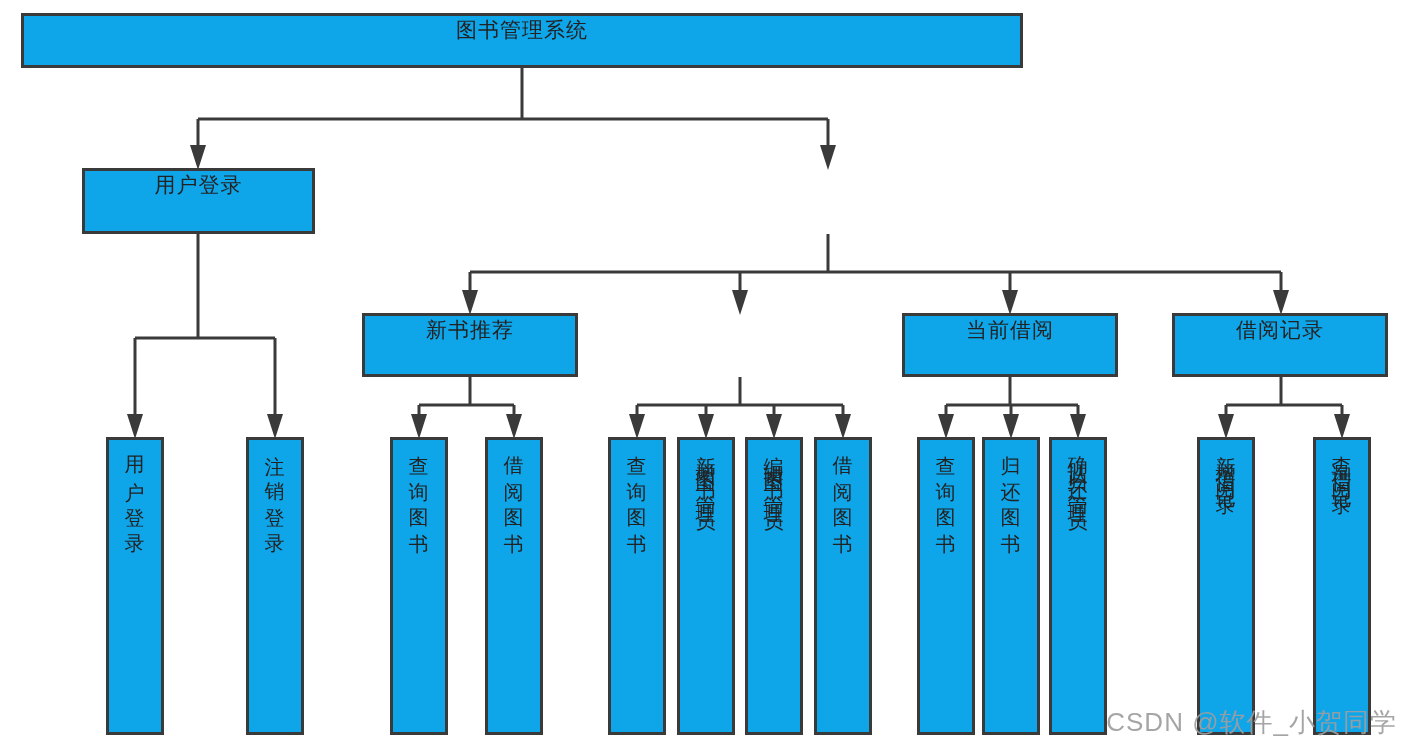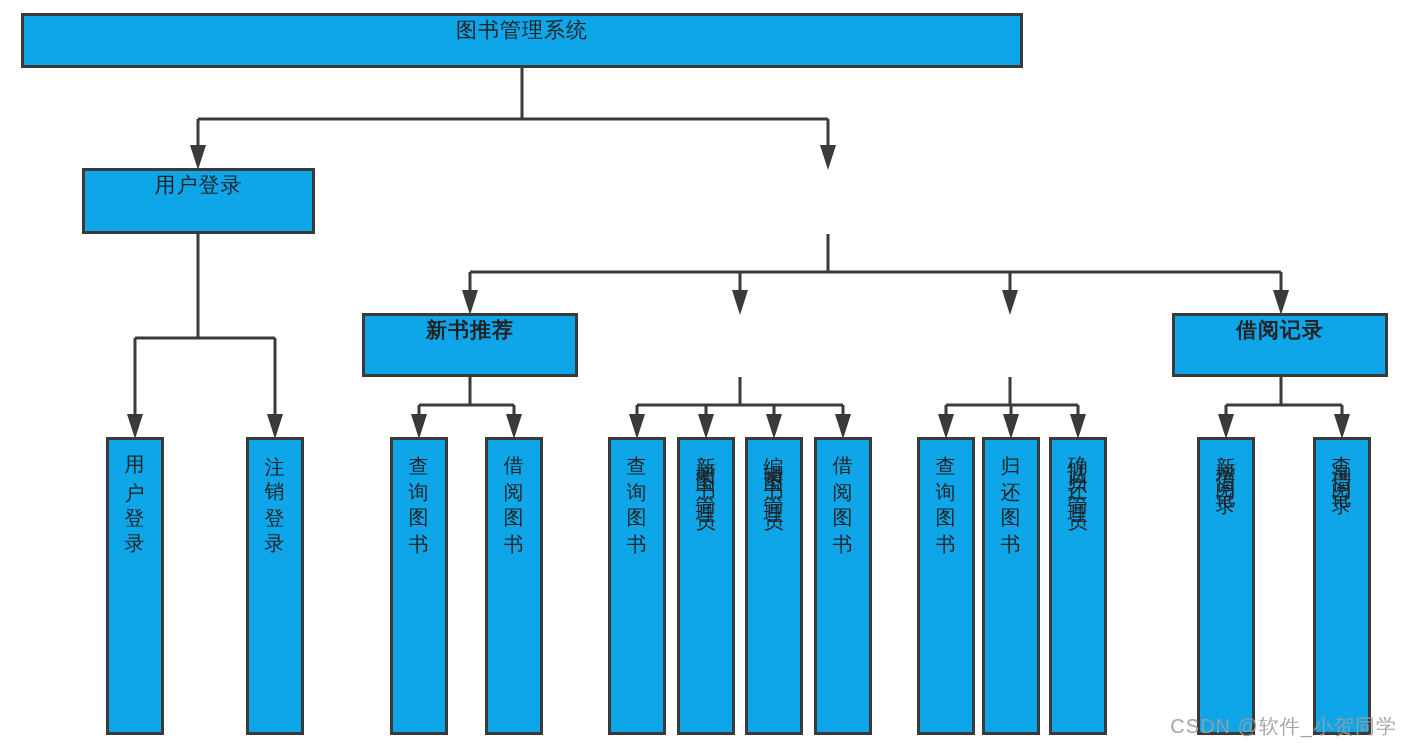--- a/index.html
+++ b/index.html
@@ -25,40 +25,40 @@
     background:#0ea5e9;
     border:3px solid var(--line);
     display:flex;align-items:flex-start;justify-content:center;
     color:var(--text);
     font-size:21px;
     letter-spacing:1px;
     white-space:nowrap;
   }
   .root{left:21px;top:13px;width:1002px;height:55px;}
   .lvl2{top:168px;width:233px;height:66px;}
-  .lvl3{top:313px;width:216px;height:64px;font-weight:bold;}
+  .lvl3{top:313px;width:216px;height:64px;}
   .leaf{
     top:437px;width:58px;height:298px;
     border-width:3px;
   }
   .vtext{
     writing-mode:vertical-rl;
     text-orientation:mixed;
     color:var(--text);
     font-size:20px;
     line-height:1;
   }
   .leaf.short .vtext{letter-spacing:26px;}
   .leaf.long  .vtext{letter-spacing:8px;}
   .watermark{
     position:absolute;
     right:8px;bottom:7px;
     color:var(--watermark);
     opacity:.92;
-    font-size:20px;
+    font-size:26px;
     letter-spacing:1px;
     pointer-events:none;
   }
 </style>
 </head>
 <body>
 
 <div class="stage">
 
   <svg class="connectors" width="1405" height="747" aria-hidden="true">
@@ -128,20 +128,23 @@
     <span>图书管理系统</span>
   </div>
 
   <div class="box lvl2" style="left:82px">
     <span>用户登录</span>
   </div>
 
   <div class="box lvl3" style="left:362px">
     <span>新书推荐</span>
   </div>
+  <div class="box lvl3" style="left:902px">
+    <span>当前借阅</span>
+  </div>
   <div class="box lvl3" style="left:1172px">
     <span>借阅记录</span>
   </div>
 
   <div class="box leaf short" style="left:106px">
     <span class="vtext">用户登录</span>
   </div>
   <div class="box leaf short" style="left:246px">
     <span class="vtext">注销登录</span>
   </div>

